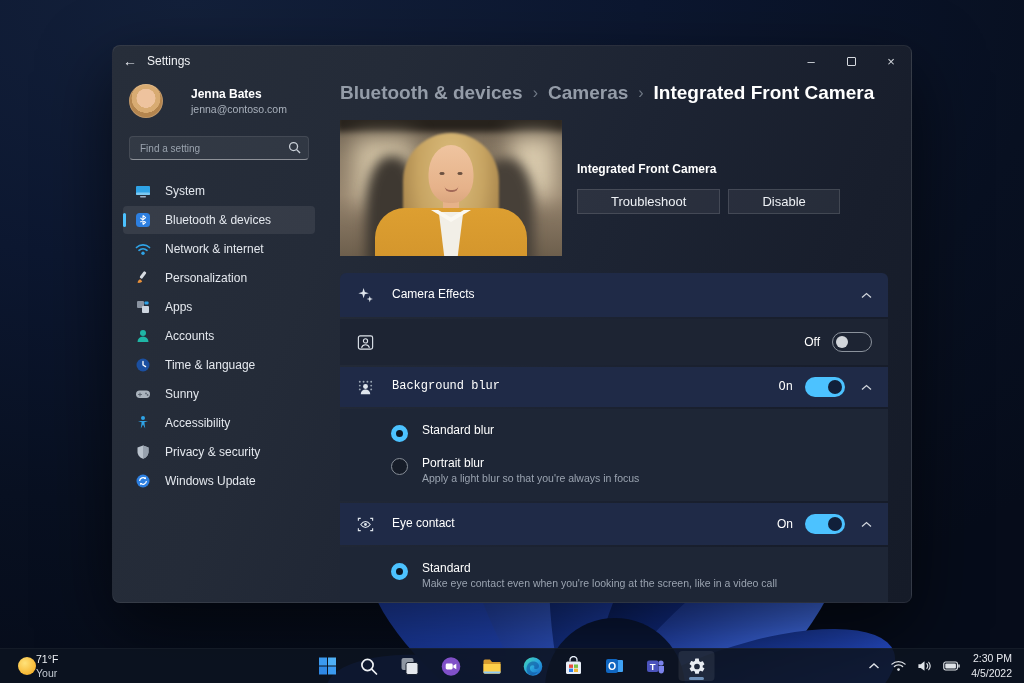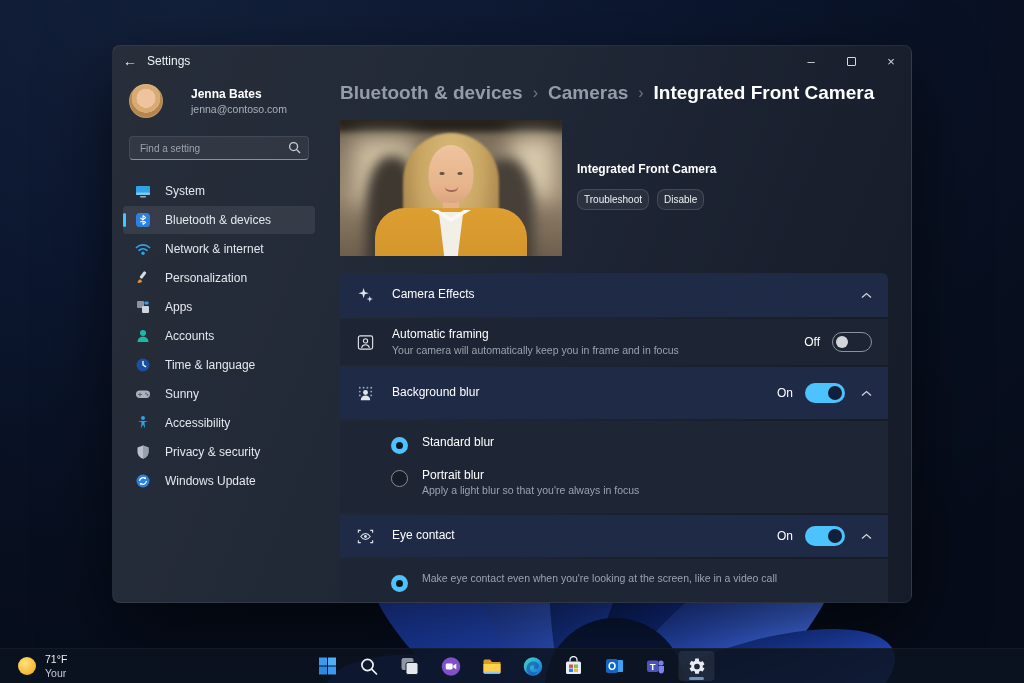--- a/index.html
+++ b/index.html
@@ -86,22 +86,22 @@
   .pv-body { position:absolute; left:50%; bottom:-8px; transform:translateX(-50%); width:152px; height:56px;
     background:linear-gradient(180deg,#dd9f31,#d3952c); border-radius:30px 30px 0 0; }
   .pv-shirt { position:absolute; left:50%; bottom:0; transform:translateX(-50%); width:34px; height:44px;
     background:#f2efe7; clip-path:polygon(14% 0,86% 0,70% 100%,30% 100%); }
   .pv-collar { position:absolute; left:50%; bottom:34px; transform:translateX(-50%); width:40px; height:12px;
     background:#faf8f2; clip-path:polygon(0 0,50% 100%,100% 0,82% 0,50% 62%,18% 0); }
 
   .devblock { position:absolute; left:464px; top:116px; }
   .dev-name { font-size:12px; font-weight:bold; color:#fff; }
   .dev-btns { margin-top:13px; display:flex; gap:8px; }
-  .btn { font-size:10px; color:#eef1f5; background:rgba(255,255,255,.062);
-    border:1px solid rgba(255,255,255,.13); border-radius:8px; padding:4px 6px; }
+  .btn { font-size:13px; color:#eef1f5; background:rgba(255,255,255,.062);
+    border:1px solid rgba(255,255,255,.13); border-radius:0; padding:4px 33px; }
 
   
   .rows { position:absolute; left:227px; top:227px; width:548px; }
   .row { position:relative; display:flex; align-items:center; padding:0 16px;
     background:#1d2433; margin-bottom:2px; }
   .row.navy { background:#1f2a47; }
   .row.first { border-radius:6px 6px 0 0; }
   .row-ic { width:19px; height:19px; flex:none; margin-right:17px; }
   .row-title { font-size:12px; color:#fff; line-height:1.45; }
   .row-sub { font-size:10.5px; color:#9aa3b0; line-height:1.3; }
@@ -128,21 +128,21 @@
     background:rgba(13,19,32,.88); border-top:1px solid rgba(255,255,255,.04);
     display:flex; align-items:center; }
   .tb-center { position:absolute; left:50%; top:0; bottom:0; transform:translateX(-50%);
     display:flex; align-items:center; gap:5px; }
   .tb-btn { width:36px; height:30px; border-radius:4px; display:flex; align-items:center;
     justify-content:center; position:relative; }
   .tb-btn.active { background:rgba(255,255,255,.08); }
   .tb-btn.active::after { content:""; position:absolute; bottom:1px; left:50%; transform:translateX(-50%);
     width:15px; height:3px; border-radius:2px; background:#6f90b8; }
 
-  .weather { position:absolute; left:10px; top:0; bottom:0; display:flex; align-items:center; gap:9px; padding:0 8px; }
+  .weather { position:absolute; left:10px; top:0; bottom:0; display:flex; align-items:center; padding:0 8px; }
   .sun { width:18px; height:18px; border-radius:50%;
     background:radial-gradient(circle at 38% 34%, #ffe27a, #f7b733 70%, #e8951f); }
   .wx-t { font-size:10.5px; color:#eceff3; line-height:1.35; }
   .wx-c { font-size:10.5px; color:#c3c9d2; line-height:1.35; }
 
   .tray { position:absolute; right:6px; top:0; bottom:0; display:flex; align-items:center; gap:11px; padding-right:6px; }
   .clock { text-align:right; font-size:10.5px; color:#e7eaef; line-height:1.4; }
 </style>
 </head>
 <body>
@@ -347,30 +347,26 @@
           <path d="M1 5.5L5.5 1.5 10 5.5" fill="none" stroke="#cfd4db" stroke-width="1.3"></path>
         </svg>
     </div>
 
     <div class="row" style="height:46px;">
       <svg class="row-ic" viewBox="0 0 20 20">
         <rect x="2.5" y="3" width="15" height="14" rx="2" fill="none" stroke="#dfe5ec" stroke-width="1.2"></rect>
         <circle cx="10" cy="8.3" r="2.2" fill="none" stroke="#dfe5ec" stroke-width="1.2"></circle>
         <path d="M5.8 15.5a4.4 4.4 0 0 1 8.4 0" fill="none" stroke="#dfe5ec" stroke-width="1.2"></path>
       </svg>
-      <div>
-        <div class="row-title">Automatic framing</div>
-        <div class="row-sub">Your camera will automatically keep you in frame and in focus</div>
-      </div>
       <span class="row-spacer"></span>
       <span class="state">Off</span>
       <div class="toggle off"></div>
     </div>
 
-    <div class="row navy" style="height:52px;">
+    <div class="row navy" style="height:40px;font-family:Liberation Mono, monospace;">
       <svg class="row-ic" viewBox="0 0 20 20">
         <g fill="#9aa6b4">
             <circle cx="4" cy="4" r="1"></circle>
             <circle cx="8" cy="4" r="1"></circle>
             <circle cx="12" cy="4" r="1"></circle>
             <circle cx="16" cy="4" r="1"></circle>
             <circle cx="4" cy="8" r="1"></circle>
             <circle cx="16" cy="8" r="1"></circle>
             <circle cx="4" cy="12" r="1"></circle>
             <circle cx="16" cy="12" r="1"></circle>
@@ -415,20 +411,21 @@
       <div class="toggle on"></div>
       <svg class="chev" width="11" height="7" viewBox="0 0 11 7">
           <path d="M1 5.5L5.5 1.5 10 5.5" fill="none" stroke="#cfd4db" stroke-width="1.3"></path>
         </svg>
     </div>
 
     <div class="opts" style="height:62px; margin-bottom:0;">
       <div class="opt">
         <div class="radio checked"></div>
         <div>
+          <div class="row-title">Standard</div>
           <div class="row-sub">Make eye contact even when you're looking at the screen, like in a video call</div>
         </div>
       </div>
     </div>
 
   </div>
 </div>
 
 <div class="taskbar">
 
@@ -513,13 +510,36 @@
         <text x="7.2" y="13.6" font-size="9.5" font-weight="bold" fill="#fff" text-anchor="middle" font-family="Liberation Sans, sans-serif">T</text>
       </svg>
     </div>
     <div class="tb-btn active">
       <svg width="19" height="19" viewBox="0 0 24 24">
         <path fill="#e8ecf2" fill-rule="evenodd" d="M19.14 12.94c.04-.31.06-.62.06-.94s-.02-.63-.06-.94l2.03-1.58a.5.5 0 0 0 .12-.64l-1.92-3.32a.5.5 0 0 0-.61-.22l-2.39.96a7.3 7.3 0 0 0-1.62-.94l-.36-2.54A.5.5 0 0 0 13.9 2h-3.8a.5.5 0 0 0-.49.42l-.36 2.54c-.59.24-1.13.56-1.62.94l-2.39-.96a.5.5 0 0 0-.61.22L2.71 8.48a.5.5 0 0 0 .12.64l2.03 1.58c-.04.31-.06.63-.06.94s.02.63.06.94l-2.03 1.58a.5.5 0 0 0-.12.64l1.92 3.32c.14.24.42.34.61.22l2.39-.96c.49.38 1.03.7 1.62.94l.36 2.54c.04.24.25.42.49.42h3.8c.24 0 .45-.18.49-.42l.36-2.54a7.3 7.3 0 0 0 1.62-.94l2.39.96c.24.1.5 0 .61-.22l1.92-3.32a.5.5 0 0 0-.12-.64zM12 15.6A3.6 3.6 0 1 1 12 8.4a3.6 3.6 0 0 1 0 7.2z"></path>
       </svg>
     </div>
   </div>
 
+  <div class="tray">
+    <svg width="12" height="8" viewBox="0 0 12 8">
+        <path d="M1.5 6L6 2l4.5 4" fill="none" stroke="#dfe3e8" stroke-width="1.4"></path>
+      </svg>
+    <svg width="15" height="12" viewBox="0 0 16 12">
+      <path d="M1 4a10.5 10.5 0 0 1 14 0" fill="none" stroke="#dfe3e8" stroke-width="1.4" stroke-linecap="round"></path>
+      <path d="M3.6 6.6a6.5 6.5 0 0 1 8.8 0" fill="none" stroke="#dfe3e8" stroke-width="1.4" stroke-linecap="round"></path>
+      <circle cx="8" cy="9.8" r="1.4" fill="#dfe3e8"></circle>
+    </svg>
+    <svg width="15" height="12" viewBox="0 0 16 12">
+      <path d="M1.5 4h2.5L8 1v10L4 8H1.5z" fill="#dfe3e8"></path>
+      <path d="M10.5 3.5a4 4 0 0 1 0 5 M12.5 2a6.5 6.5 0 0 1 0 8" fill="none" stroke="#dfe3e8" stroke-width="1.2" stroke-linecap="round"></path>
+    </svg>
+    <svg width="17" height="10" viewBox="0 0 18 10">
+      <rect x=".8" y=".8" width="14.5" height="8.4" rx="2" fill="none" stroke="#dfe3e8" stroke-width="1.2"></rect>
+      <rect x="2.4" y="2.4" width="11.3" height="5.2" rx="1" fill="#dfe3e8"></rect>
+      <rect x="16.2" y="3.2" width="1.5" height="3.6" rx=".7" fill="#dfe3e8"></rect>
+    </svg>
+    <div class="clock">
+      <div>2:30 PM</div>
+      <div>4/5/2022</div>
+    </div>
+  </div>
 </div>
 
 </body></html>

